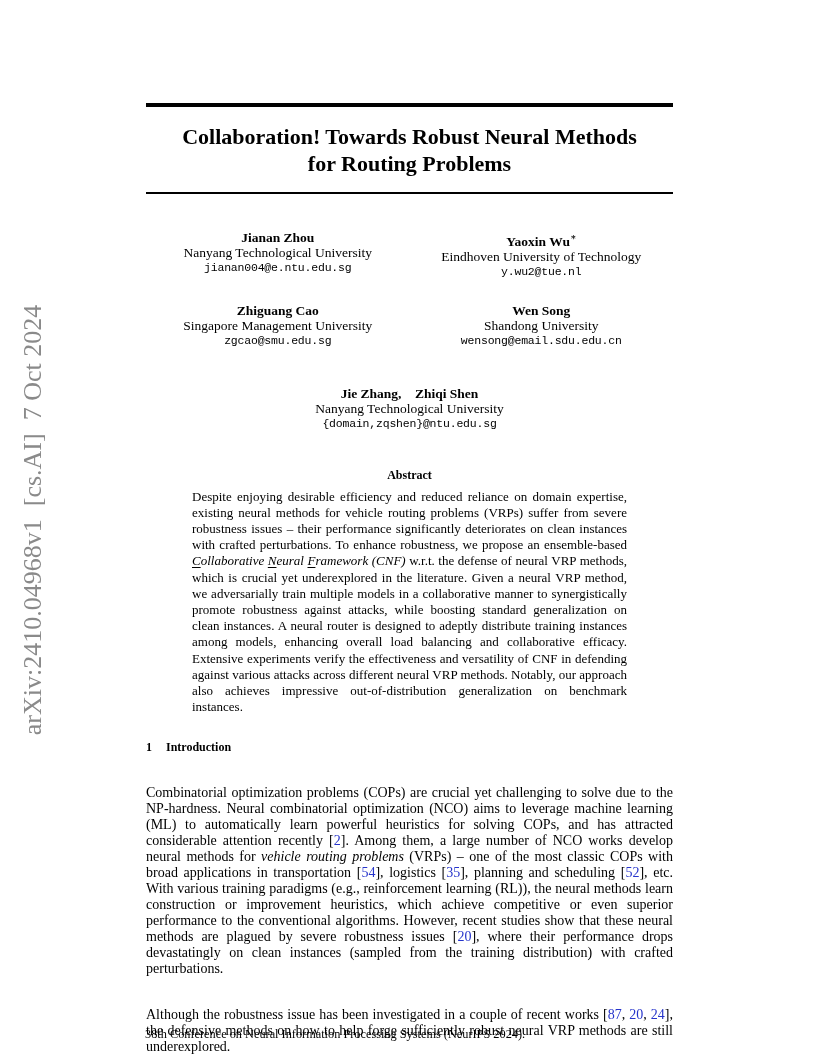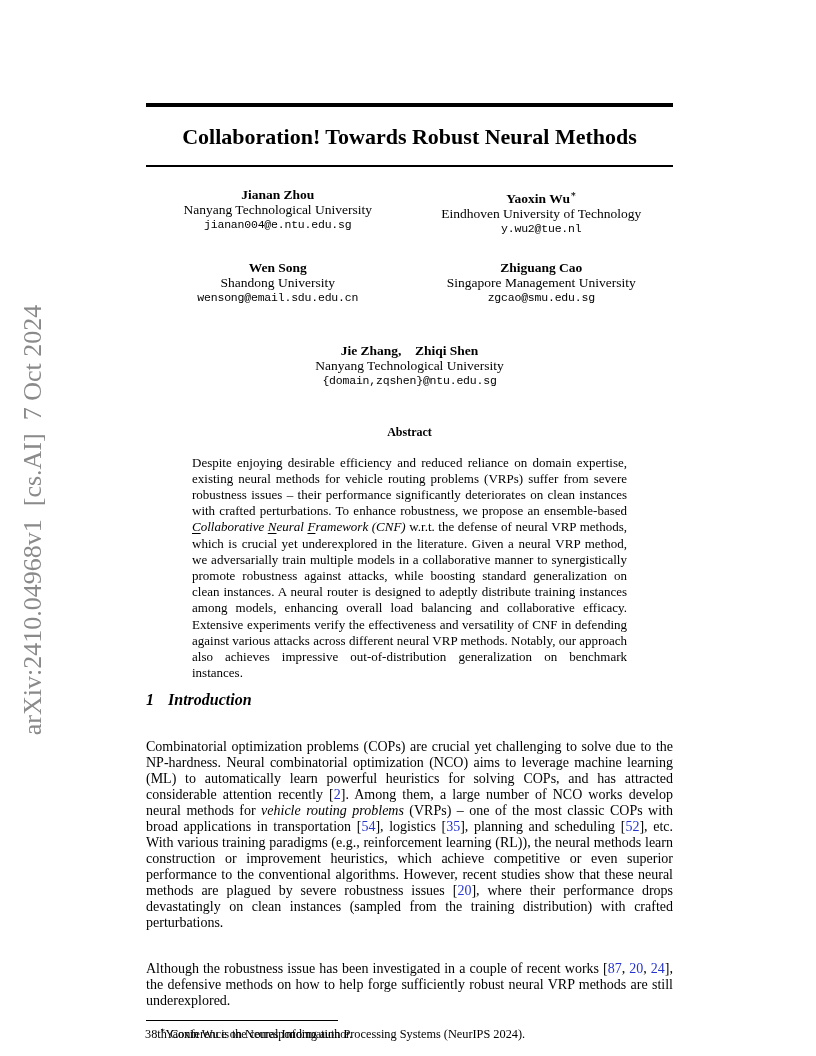--- a/index.html
+++ b/index.html
@@ -12,35 +12,35 @@
     overflow:hidden;
   }
   .content { position:absolute; left:146px; top:0; width:527px; }
 
   .rule-thick { margin-top:103px; height:4px; background:#000; }
   .rule-thin  { margin-top:15px;  height:2px; background:#000; }
 
   .title { margin-top:16px; text-align:center; font-weight:bold;
            font-size:22px; line-height:27px; }
 
-  .authors-row { display:flex; margin-top:20px; }
+  .authors-row { display:flex; margin-top:36px; }
   .authors-row.row2 { margin-top:24px; }
   .authors-row.row3 { margin-top:38px; }
   .author-block { flex:1; text-align:center; }
   .author-name  { font-weight:bold; font-size:13.5px; line-height:15px; white-space:pre; }
   .author-name sup { font-size:9px; }
   .author-affil { font-size:13.5px; line-height:15px; }
   .author-email { font-family:"Liberation Mono","DejaVu Sans Mono",monospace;
                   font-size:11.5px; line-height:15px; letter-spacing:-0.2px; }
 
   .abstract-head { margin-top:37px; text-align:center; font-weight:bold; font-size:12px; }
-  .abstract-body { width:435px; margin:15px auto 0 auto; font-size:13px;
+  .abstract-body { width:435px; margin:6px auto 0 auto; font-size:13px;
                    line-height:16.2px; text-align:justify; }
 
-  .section-head { margin-top:10px; font-weight:bold; font-size:16px;font-style:italic; }
+  .section-head { margin-top:25px; font-weight:bold; font-size:12px; }
   .section-head .sec-num { display:inline-block; margin-right:14px; }
 
   .para { margin-top:30px; font-size:14px; line-height:16px; text-align:justify;font-family:Liberation Serif, serif; }
 
   .footnote-rule { margin-top:11px; width:192px; height:1px; background:#000; }
   .footnote { margin-top:3px; font-size:11.8px; line-height:14px; text-indent:14px; }
   .footnote sup { font-size:8px; }
 
   .footer { position:absolute; left:145px; top:1027px; font-size:12.3px; }
 
@@ -61,47 +61,48 @@
 <div class="page">
 
   <div class="arxiv-banner">arXiv:2410.04968v1  [cs.AI]  7 Oct 2024</div>
 
   <div class="content">
 
     <div class="rule-thick"></div>
 
     <div class="title">
       <div>Collaboration! Towards Robust Neural Methods</div>
+      <div>for Routing Problems</div>
     </div>
 
     <div class="rule-thin"></div>
 
     <div class="authors-row row1">
       <div class="author-block">
         <div class="author-name"><span>Jianan Zhou</span></div>
         <div class="author-affil">Nanyang Technological University</div>
         <div class="author-email">jianan004@e.ntu.edu.sg</div>
       </div>
       <div class="author-block">
         <div class="author-name"><span>Yaoxin Wu</span><sup>∗</sup></div>
         <div class="author-affil">Eindhoven University of Technology</div>
         <div class="author-email">y.wu2@tue.nl</div>
       </div>
     </div>
 
     <div class="authors-row row2">
       <div class="author-block">
+        <div class="author-name"><span>Zhiguang Cao</span></div>
+        <div class="author-affil">Singapore Management University</div>
+        <div class="author-email">zgcao@smu.edu.sg</div>
+      </div>
+      <div class="author-block">
         <div class="author-name"><span>Wen Song</span></div>
         <div class="author-affil">Shandong University</div>
         <div class="author-email">wensong@email.sdu.edu.cn</div>
-      </div>
-      <div class="author-block">
-        <div class="author-name"><span>Zhiguang Cao</span></div>
-        <div class="author-affil">Singapore Management University</div>
-        <div class="author-email">zgcao@smu.edu.sg</div>
       </div>
     </div>
 
     <div class="authors-row row3">
       <div class="author-block">
         <div class="author-name"><span>Jie Zhang,  Zhiqi Shen</span></div>
         <div class="author-affil">Nanyang Technological University</div>
         <div class="author-email">{domain,zqshen}@ntu.edu.sg</div>
       </div>
     </div>

